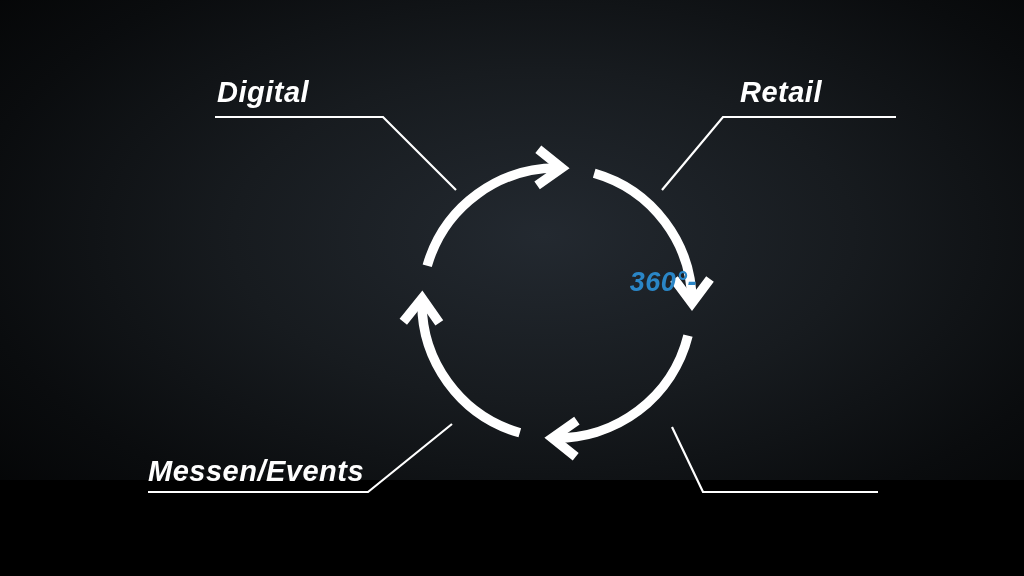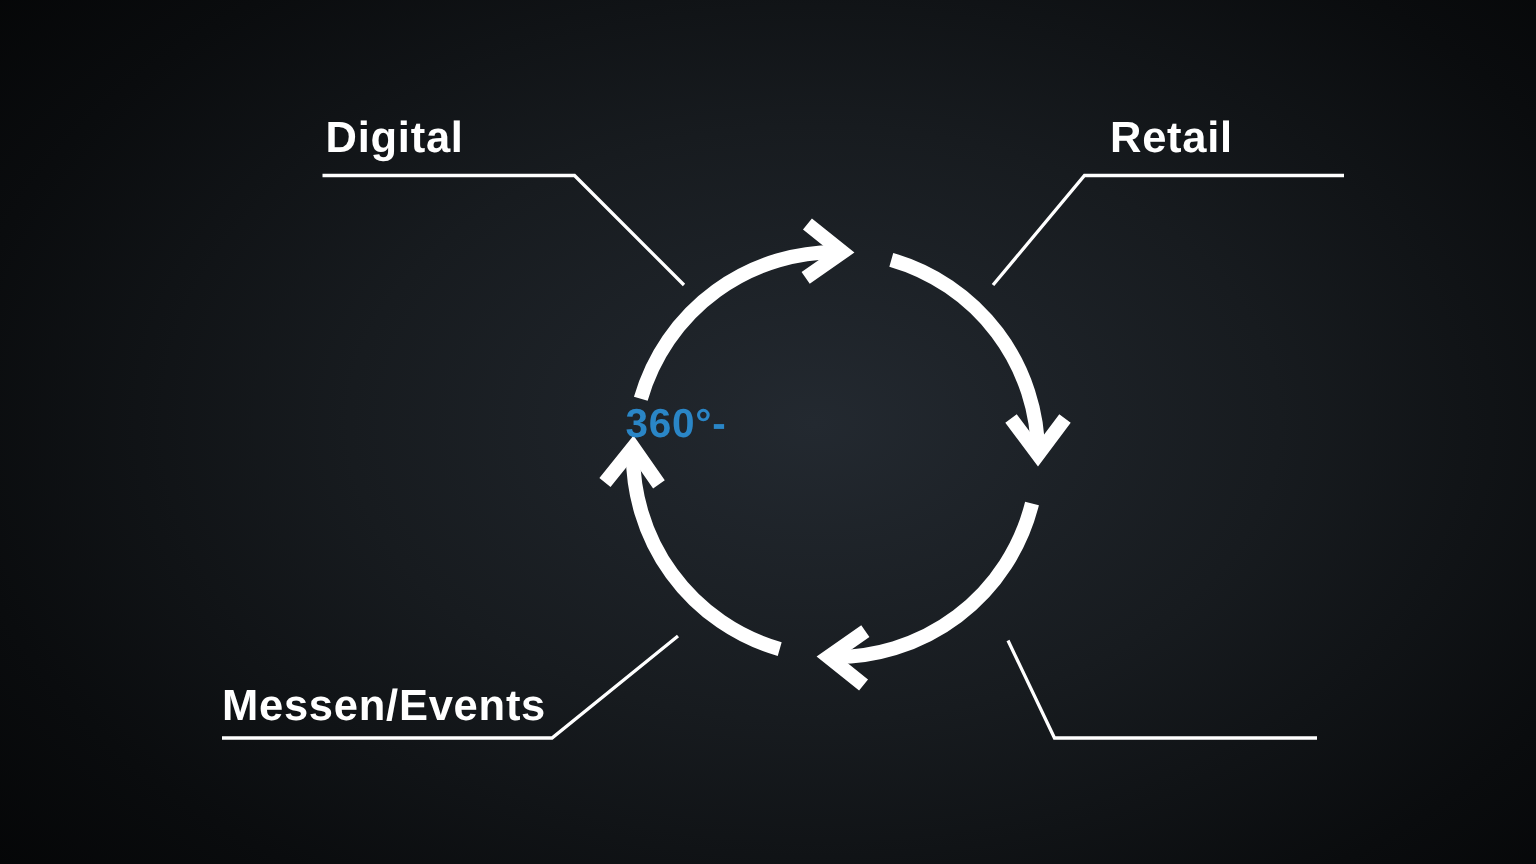--- a/index.html
+++ b/index.html
@@ -7,23 +7,24 @@
     padding: 0;
     width: 1024px;
     height: 576px;
     overflow: hidden;
     background: #000;
     font-family: "Liberation Sans", sans-serif;
   }
   .stage {
     position: relative;
     width: 1024px;
-    height: 576px;
+    height: 480px;
     background: radial-gradient(ellipse 72% 82% at 53% 49%,
                 #232930 0%, #171b1f 42%, #0a0c0e 78%, #040506 100%);
+    font-style: italic;
   }
   svg.diagram-layer {
     position: absolute;
     left: 0; top: 0;
     width: 1024px;
     height: 576px;
     display: block;
   }
   .arc {
     fill: none;
@@ -47,21 +48,21 @@
     font-size: 29px;
     font-weight: bold;
     letter-spacing: 0.5px;
     white-space: nowrap;
   }
   .center-text {
     position: absolute;
     left: 417px;
     top: 262px;
     width: 280px;
-    text-align: left;
+    text-align: right;
     color: var(--accent-blue, #2a86c7);
     font-size: 27px;
     font-weight: bold;
     line-height: 40px;
     letter-spacing: 0.5px;
   }
 </style>
 </head>
 <body>
 

